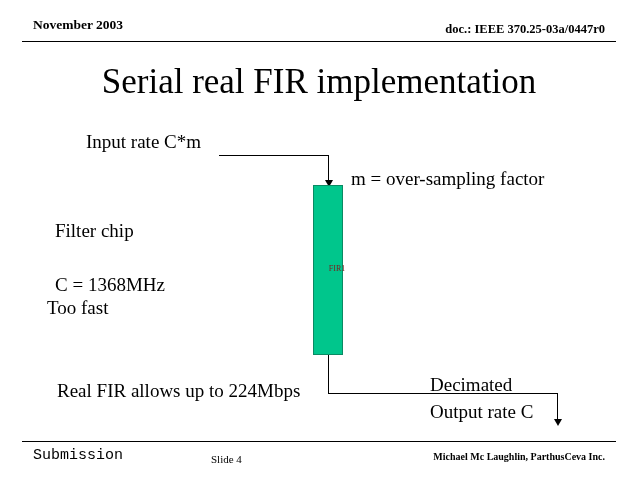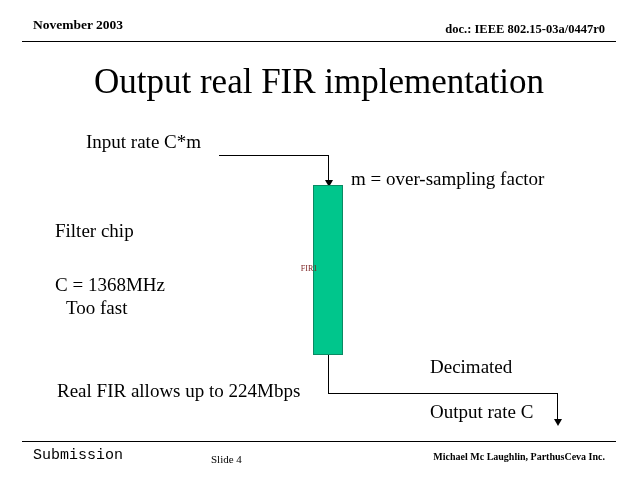--- a/index.html
+++ b/index.html
@@ -59,38 +59,38 @@
     position: absolute;
     font-size: 19px;
     font-family: "Liberation Serif", serif;
     white-space: nowrap;
   }
   .t-input-rate  { left: 86px;  top: 131px; }
   .t-chip-rate   { left: 351px; top: 142px; }
   .t-oversamp    { left: 351px; top: 168px; text-align: right; }
   .t-filter-rate { left: 55px;  top: 220px; }
   .t-c1368       { left: 55px;  top: 258px; margin-top: 16px; }
-  .t-toofast     { left: 66px;  top: 297px; }
+  .t-toofast     { left: 47px;  top: 297px; }
   .t-realfir     { left: 25px;  top: 380px; margin-left: 32px; }
-  .t-decimated   { left: 430px; top: 356px; }
+  .t-decimated   { left: 430px; top: 374px; }
   .t-outrate     { left: 430px; top: 401px; }
 
   .fir-block {
     position: absolute;
     left: 313px;
     top: 185px;
     width: 30px;
     height: 170px;
     background: #00c68c;
     border: 1px solid #0a8a63;
     box-sizing: border-box;
   }
   .fir-label {
     position: absolute;
-    left: 296px;
+    left: 324px;
     top: 264px;
     width: 26px;
     text-align: center;
     font-size: 8px;
     color: #7a1f1f;
     font-family: "Liberation Serif", serif;
   }
 
   
   .line {
@@ -149,24 +149,24 @@
     font-family: "Liberation Serif", serif;
     text-align: center;
   }
 </style>
 </head>
 <body>
 
 <div class="slide">
 
   <div class="hdr-left">November 2003</div>
-  <div class="hdr-right">doc.: IEEE 802.15-03a/0447r0</div>
+  <div class="hdr-right">doc.: IEEE 370.25-03a/0447r0</div>
   <div class="hdr-rule"></div>
 
-  <div class="title">Output real FIR implementation</div>
+  <div class="title">Serial real FIR implementation</div>
 
   <div class="txt t-input-rate">Input rate C*m</div>
   <div class="txt t-oversamp">m = over-sampling factor</div>
 
   <div class="txt t-filter-rate">Filter chip</div>
   <div class="txt t-c1368">C = 1368MHz</div>
   <div class="txt t-toofast">Too fast</div>
 
   <div class="txt t-realfir">Real FIR allows up to 224Mbps</div>
   <div class="txt t-decimated">Decimated</div>

